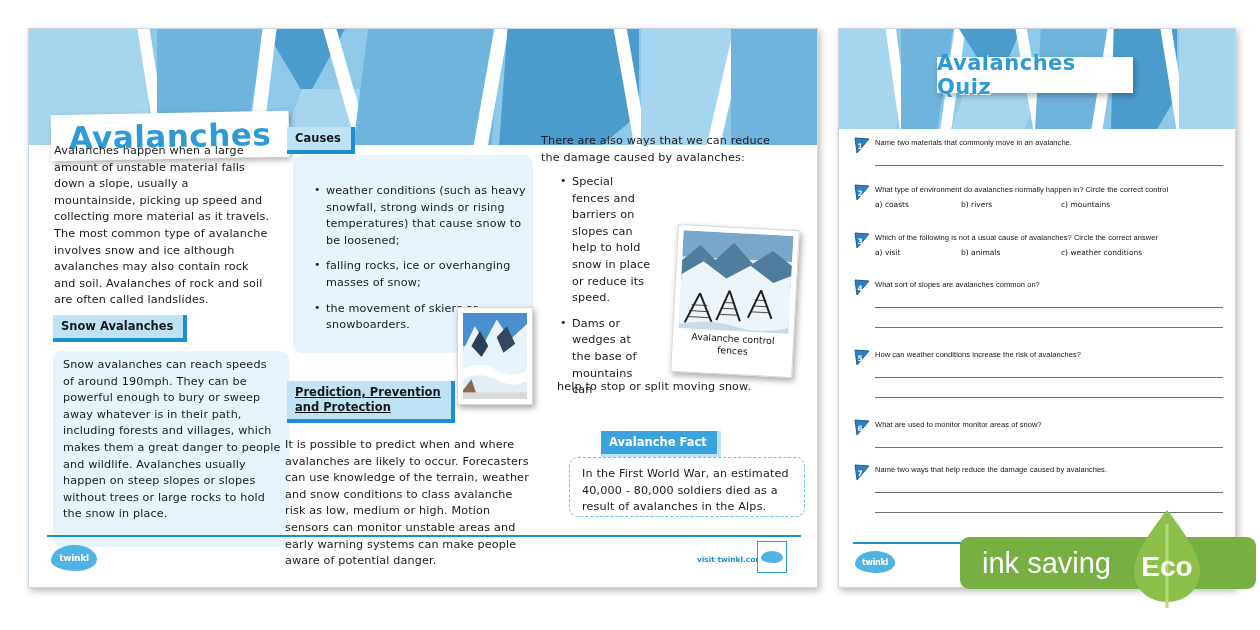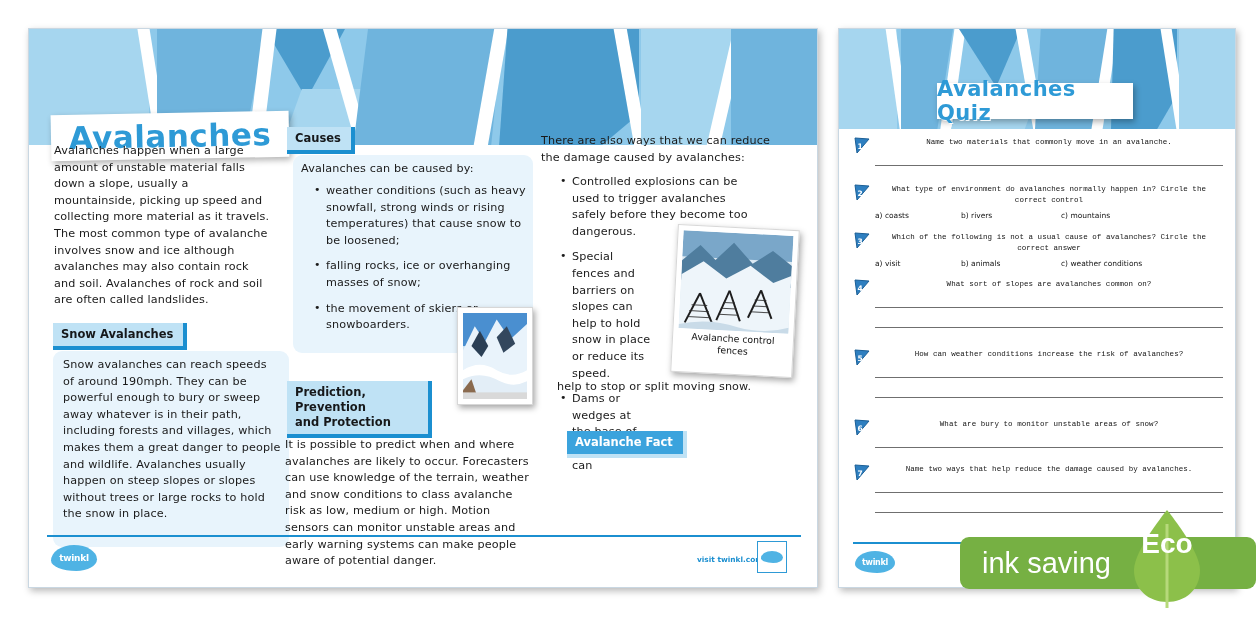--- a/index.html
+++ b/index.html
@@ -72,21 +72,21 @@
     border-bottom: 4px solid #1b8fd0;
   }
   .chip-txt {
     font-family: "DejaVu Sans", sans-serif;
     font-weight: bold;
     font-size: 11.5px;
     color: #16181a;
     line-height: 15px;
     white-space: pre-line;
   }
-  .chip.solid { background: #3ba3dd; border-right-color: #bfe2f5; border-bottom-color: #bfe2f5; }
+  .chip.solid { background: #3ba3dd; border-right-color: #bfe2f5; border-bottom-color: #bfe2f5; margin-left: 34px; }
   .chip.solid .chip-txt { color: #ffffff; }
 
   
   .tint { position: absolute; background: #e8f4fc; border-radius: 9px; }
 
   
   ul.bl { list-style: none; }
   ul.bl li { position: relative; padding-left: 13px; margin-bottom: 9px; }
   ul.bl li:before {
     content: "•"; position: absolute; left: 1px; top: -1px;
@@ -141,24 +141,23 @@
   .q-num svg { display: block; }
   .q-num .n {
     position: absolute; left: 0; top: 0; width: 17px; height: 17px;
     display: flex; align-items: center; justify-content: center;
     font-size: 7.5px; font-weight: bold; color: #ffffff;
     font-family: "DejaVu Sans", sans-serif;
     padding-right: 3px; padding-top: 1px;
   }
   .q-txt {
     margin-left: 22px;
-    font-family: Liberation Mono, monospace;
+    font-family: Liberation Sans, sans-serif;
     font-size: 7.5px; color: #141414; line-height: 11px;
     letter-spacing: 0.05px;
-    text-align: center;
   }
   .q-opts {
     margin-left: 22px; margin-top: 5px;
     display: flex; font-family: "DejaVu Sans", sans-serif;
     font-size: 7.5px; color: #141414;
   }
   .q-opts span { display: inline-block; }
   .q-opts span:nth-child(1) { width: 86px; }
   .q-opts span:nth-child(2) { width: 100px; }
   .ans-line { position: absolute; height: 1px; background: #6f6f6f; }
@@ -171,21 +170,21 @@
     display: flex; align-items: center;
   }
   .eco-pill .lbl {
     margin-left: 22px; color: #ffffff; font-size: 29px;
     font-family: "Liberation Sans", sans-serif;
   }
   .eco-leaf {
     position: absolute; left: 170px; top: -21px; width: 74px; height: 100px;
   }
   .eco-leaf .eco-word {
-    position: absolute; left: 0; top: 20px; width: 74px; text-align: center;
+    position: absolute; left: 0; top: 43px; width: 74px; text-align: center;
     color: #ffffff; font-size: 28px; font-weight: bold;
     font-family: "Liberation Sans", sans-serif; z-index: 3;
   }
 </style>
 </head>
 <body>
 
 <div class="stage">
 
   <div class="page" id="info-page">
@@ -207,35 +206,34 @@
       <div class="gap" style="left:690px;top:-16px;width:13px;height:160px;transform:rotate(13deg);"></div>
       <div class="shard" style="left:702px;top:0;width:90px;height:118px;"></div>
     </div>
 
     <div class="plaque" id="info-title-plaque">
       <span class="plaque-title">Avalanches</span>
     </div>
 
     <div class="body-txt" style="position:absolute;left:25px;top:114px;width:218px;">Avalanches happen when a large amount of unstable material falls down a slope, usually a mountainside, picking up speed and collecting more material as it travels. The most common type of avalanche involves snow and ice although avalanches may also contain rock and soil. Avalanches of rock and soil are often called landslides.</div>
 
-    <div class="chip-wrap" style="left:24px;top:294px;border-radius:8px;">
+    <div class="chip-wrap" style="left:24px;top:286px;border-radius:8px;">
       <div class="chip">
         <div class="chip-txt">Snow Avalanches</div>
       </div>
     </div>
     <div class="tint" style="left:24px;top:322px;width:236px;height:196px;"></div>
     <div class="body-txt" style="position:absolute;left:34px;top:328px;width:218px;">Snow avalanches can reach speeds of around 190mph. They can be powerful enough to bury or sweep away whatever is in their path, including forests and villages, which makes them a great danger to people and wildlife. Avalanches usually happen on steep slopes or slopes without trees or large rocks to hold the snow in place.</div>
 
     <div class="tint" style="left:264px;top:126px;width:240px;height:198px;"></div>
     <div class="chip-wrap" style="left:258px;top:98px;">
       <div class="chip">
         <div class="chip-txt">Causes</div>
       </div>
     </div>
-    <div class="body-txt" style="position:absolute;left:272px;top:132px;width:226px;">Avalanches can be caused by:</div>
     <ul class="bl body-txt" style="position:absolute;left:284px;top:154px;width:216px;">
       <li>weather conditions (such as heavy snowfall, strong winds or rising temperatures) that cause snow to be loosened;</li>
       <li>falling rocks, ice or overhanging masses of snow;</li>
       <li>the movement of skiers or snowboarders.</li>
     </ul>
 
     <div class="photo-frame" style="left:428px;top:278px;width:76px;height:98px;">
       <svg class="photo" viewBox="0 0 76 78" preserveAspectRatio="none">
         <rect x="0" y="0" width="76" height="78" fill="#cfe6f5"></rect>
         <rect x="0" y="0" width="76" height="30" fill="#4a8fd0"></rect>
@@ -243,30 +241,29 @@
         <polygon points="10,30 20,16 30,30 22,40" fill="#2b3f55"></polygon>
         <polygon points="40,22 52,12 62,28 48,36" fill="#33475d"></polygon>
         <path d="M0 52 Q20 42 40 52 Q58 60 76 52 L76 78 L0 78 Z" fill="#ffffff"></path>
         <path d="M0 60 Q22 52 44 62 Q60 68 76 62 L76 78 L0 78 Z" fill="#e3eef7"></path>
         <polygon points="0,70 10,60 18,78 0,78" fill="#8a6a4e"></polygon>
         <rect x="0" y="72" width="76" height="6" fill="#d9d9d9"></rect>
       </svg>
     </div>
 
     <div class="chip-wrap" style="left:258px;top:352px;">
-      <div class="chip" style="width:145px;">
+      <div class="chip" style="width:168px;text-decoration:underline;">
         <div class="chip-txt">Prediction, Prevention
 and Protection</div>
       </div>
     </div>
     <div class="body-txt" style="position:absolute;left:256px;top:408px;width:250px;">It is possible to predict when and where avalanches are likely to occur. Forecasters can use knowledge of the terrain, weather and snow conditions to class avalanche risk as low, medium or high. Motion sensors can monitor unstable areas and early warning systems can make people aware of potential danger.</div>
 
     <div class="body-txt" style="position:absolute;left:512px;top:104px;width:250px;">There are also ways that we can reduce the damage caused by avalanches:</div>
     <ul class="bl body-txt" style="position:absolute;left:530px;top:145px;width:180px;">
-      <li style="width:190px;">Controlled explosions can be used to trigger avalanches safely before they become too dangerous.</li>
       <li style="width:92px;">Special fences and barriers on slopes can help to hold snow in place or reduce its speed.</li>
       <li style="width:92px;">Dams or wedges at the base of mountains can</li>
     </ul>
     <div class="body-txt" style="position:absolute;left:528px;top:350px;width:210px;">help to stop or split moving snow.</div>
 
     <div class="photo-frame" style="left:645px;top:198px;width:122px;height:148px;transform:rotate(3deg);">
       <svg class="photo" viewBox="0 0 112 98" preserveAspectRatio="none" style="height:98px;">
         <rect x="0" y="0" width="112" height="98" fill="#dbe9f3"></rect>
         <rect x="0" y="0" width="112" height="26" fill="#7aa7c9"></rect>
         <polygon points="0,30 18,14 34,28 52,10 72,30 92,16 112,30 112,52 0,52" fill="#4f7d9e"></polygon>
@@ -294,20 +291,23 @@
       </svg>
       <div class="photo-cap" style="white-space:pre-line;">Avalanche control
 fences</div>
     </div>
 
     <div class="chip-wrap" style="left:538px;top:402px;">
       <div class="chip solid">
         <div class="chip-txt">Avalanche Fact</div>
       </div>
     </div>
+    <div id="fact-box" style="left:540px;top:428px;width:236px;height:60px;">
+      <div class="body-txt">In the First World War, an estimated 40,000 - 80,000 soldiers died as a result of avalanches in the Alps.</div>
+    </div>
 
     <div class="footer-rule" style="left:18px;top:506px;width:754px;"></div>
     <div class="twinkl-cloud" style="left:22px;top:516px;width:46px;height:26px;">
       <span>twinkl</span>
     </div>
     <div class="visit-txt" style="left:668px;top:526px;">visit twinkl.com</div>
     <div class="badge-sq" style="left:728px;top:512px;width:30px;height:32px;">
       <div class="mini"></div>
     </div>
   </div>
@@ -323,21 +323,21 @@
       <div class="shard dark" style="left:120px;top:0;width:62px;height:58px;clip-path:polygon(0 0,100% 0,60% 100%);"></div>
       <div class="shard lite" style="left:112px;top:56px;width:90px;height:44px;clip-path:polygon(18% 0,100% 0,82% 100%,0 100%);"></div>
       <div class="gap" style="left:186px;top:-12px;width:11px;height:130px;transform:rotate(-10deg);"></div>
       <div class="shard" style="left:196px;top:0;width:72px;height:100px;clip-path:polygon(8% 0,100% 0,88% 100%,0 100%);"></div>
       <div class="gap" style="left:260px;top:-12px;width:11px;height:130px;transform:rotate(9deg);"></div>
       <div class="shard dark" style="left:272px;top:0;width:66px;height:100px;clip-path:polygon(4% 0,100% 0,100% 66%,70% 100%,0 100%);"></div>
       <div class="gap" style="left:330px;top:-12px;width:11px;height:130px;transform:rotate(-9deg);"></div>
       <div class="shard lite" style="left:340px;top:0;width:58px;height:100px;"></div>
     </div>
 
-    <div class="plaque" id="quiz-title-plaque" style="left:98px;top:54px;">
+    <div class="plaque" id="quiz-title-plaque" style="left:98px;top:28px;">
       <span class="plaque-title">Avalanches Quiz</span>
     </div>
 
     <div class="q-row" style="top:108px;">
       <div class="q-num">
         <svg width="17" height="17" viewBox="0 0 17 17">
             <polygon points="2,1 16,2 4,16" fill="#2e7fc0" stroke="#1b5f96" stroke-width="1"></polygon>
           </svg>
         <div class="n">1</div>
       </div>
@@ -399,21 +399,21 @@
       <div class="ans-line" style="left:22px;top:48px;width:348px;"></div>
     </div>
 
     <div class="q-row" style="top:390px;">
       <div class="q-num">
         <svg width="17" height="17" viewBox="0 0 17 17">
             <polygon points="2,1 16,2 4,16" fill="#2e7fc0" stroke="#1b5f96" stroke-width="1"></polygon>
           </svg>
         <div class="n">6</div>
       </div>
-      <div class="q-txt">What are bury to monitor unstable areas of snow?</div>
+      <div class="q-txt">What are used to monitor monitor areas of snow?</div>
       <div class="ans-line" style="left:22px;top:28px;width:348px;"></div>
     </div>
 
     <div class="q-row" style="top:435px;">
       <div class="q-num">
         <svg width="17" height="17" viewBox="0 0 17 17">
             <polygon points="2,1 16,2 4,16" fill="#2e7fc0" stroke="#1b5f96" stroke-width="1"></polygon>
           </svg>
         <div class="n">7</div>
       </div>

